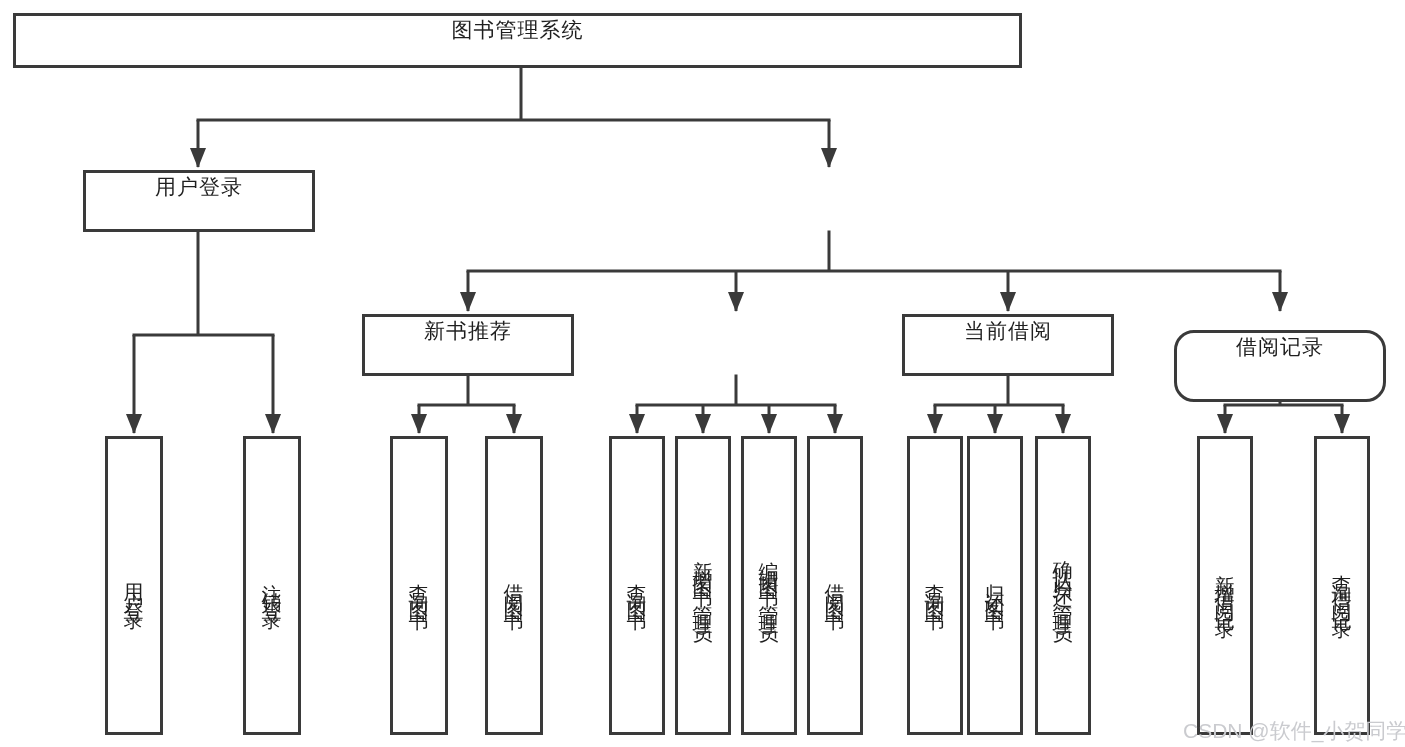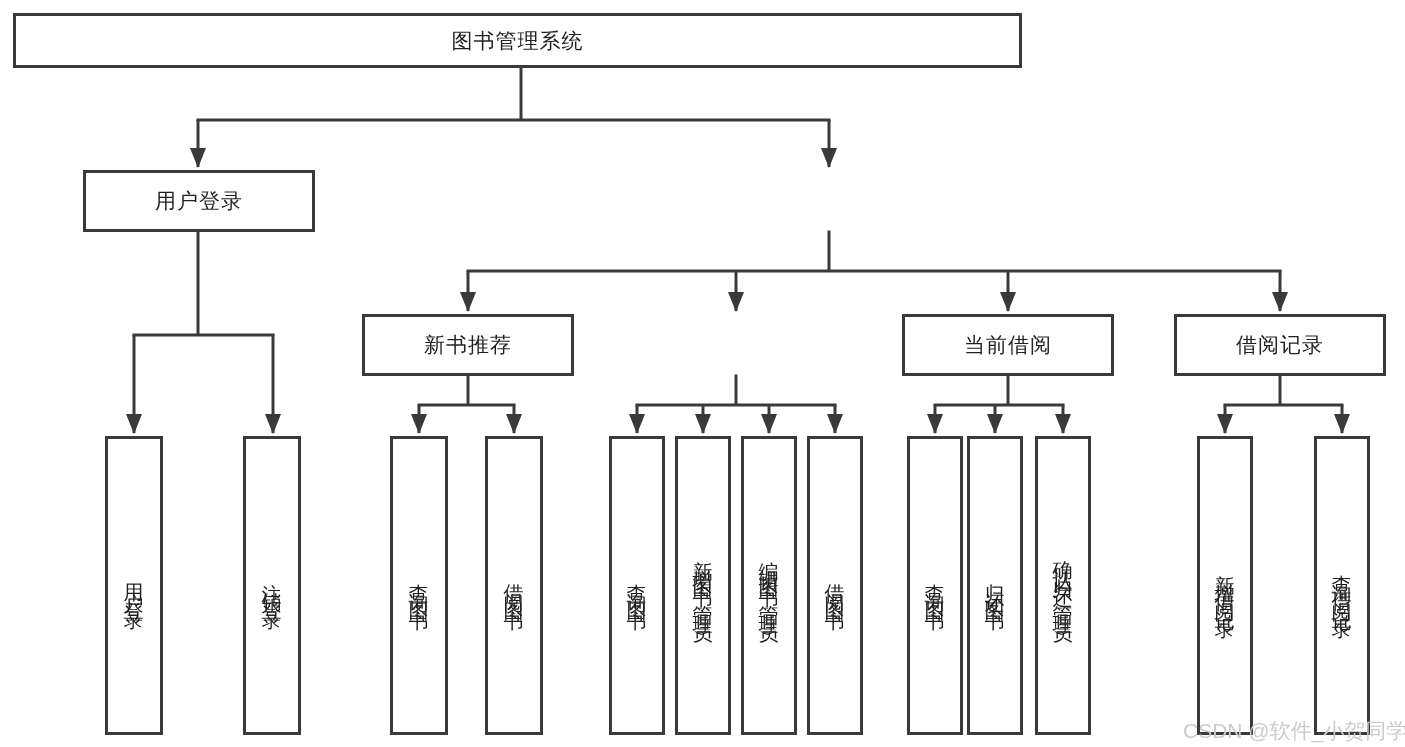--- a/index.html
+++ b/index.html
@@ -18,21 +18,21 @@
   }
   #wires{position:absolute;left:0;top:0;z-index:1;}
   #wires path{stroke:var(--line);stroke-width:3;fill:none;}
   #wires path.bus{stroke-linecap:square;}
   #wires .arrowhead{fill:var(--line);}
   .hbox{
     position:absolute;
     box-sizing:border-box;
     border:3px solid var(--line);
     background:var(--bg);
-    display:flex;align-items:center;justify-content:center;
+    display:flex;align-items:flex-start;justify-content:center;
     z-index:2;
   }
   .hbox .lbl{
     color:var(--text);
     font-size:21px;
     letter-spacing:1px;
     white-space:nowrap;
   }
   .vbox{
     position:absolute;
@@ -112,21 +112,21 @@
   <div class="hbox" style="left:83px;top:170px;width:232px;height:62px;">
     <span class="lbl">用户登录</span>
   </div>
 
   <div class="hbox" style="left:362px;top:314px;width:212px;height:62px;">
     <span class="lbl">新书推荐</span>
   </div>
   <div class="hbox" style="left:902px;top:314px;width:212px;height:62px;">
     <span class="lbl">当前借阅</span>
   </div>
-  <div class="hbox" style="left:1174px;top:314px;width:212px;height:62px;">
+  <div class="hbox" style="left:1174px;top:330px;width:212px;height:72px;border-radius:20px;">
     <span class="lbl">借阅记录</span>
   </div>
 
   <div class="vbox" style="left:105px;top:436px;width:58px;height:299px;">
     <span class="lbl">用户登录</span>
   </div>
   <div class="vbox" style="left:243px;top:436px;width:58px;height:299px;">
     <span class="lbl">注销登录</span>
   </div>
 

